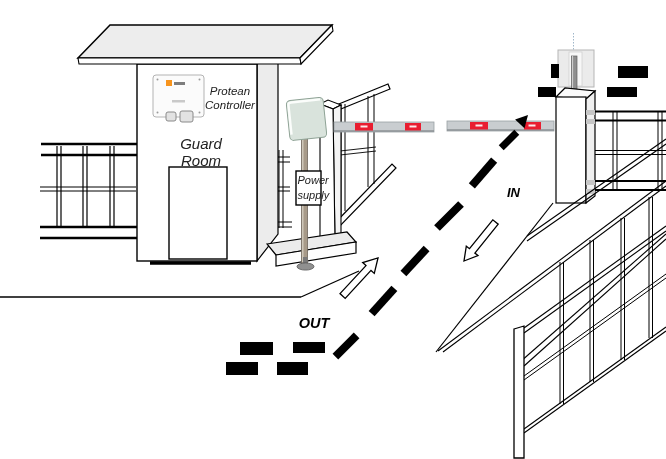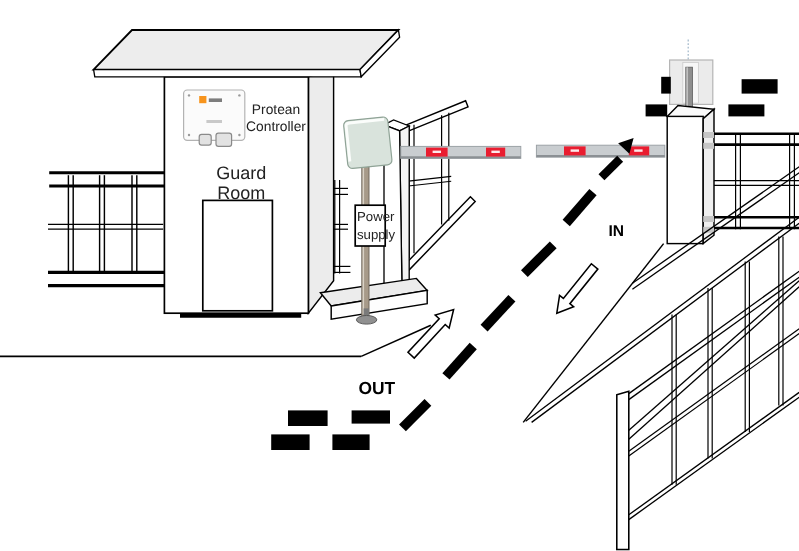--- a/index.html
+++ b/index.html
@@ -1,17 +1,17 @@
 <!DOCTYPE html>
 <html><head>
 <meta charset="utf-8">
 <style>
   html,body{margin:0;padding:0;background:#fff;}
   .stage{position:relative;width:666px;height:459px;background:#fff;overflow:hidden;
-         font-family:"Liberation Sans", sans-serif;}
+         font-family:"Liberation Sans", sans-serif;font-style:italic;}
   svg{display:block;}
   text{font-family:"Liberation Sans", sans-serif;}
   .lbl{fill:#222;}
   .bold{font-weight:bold;fill:#000;}
 </style>
 </head>
 <body>
 
 <div class="stage">
 <svg width="666" height="459" viewBox="0 0 666 459">

